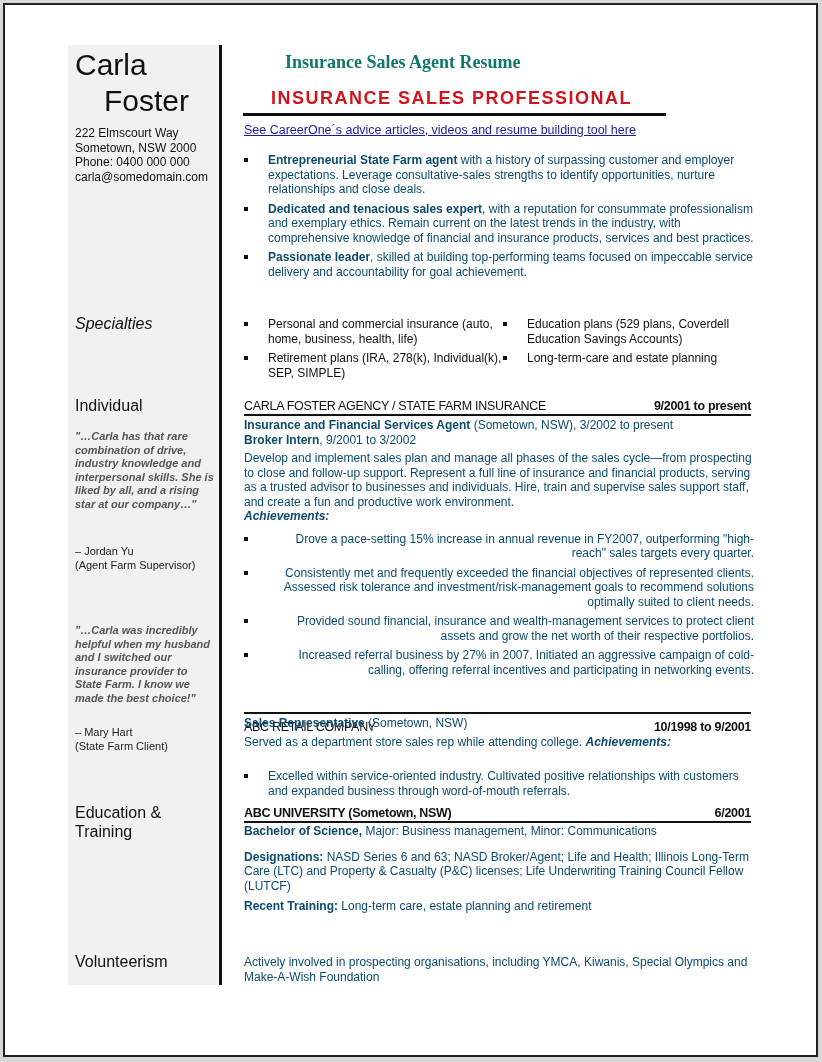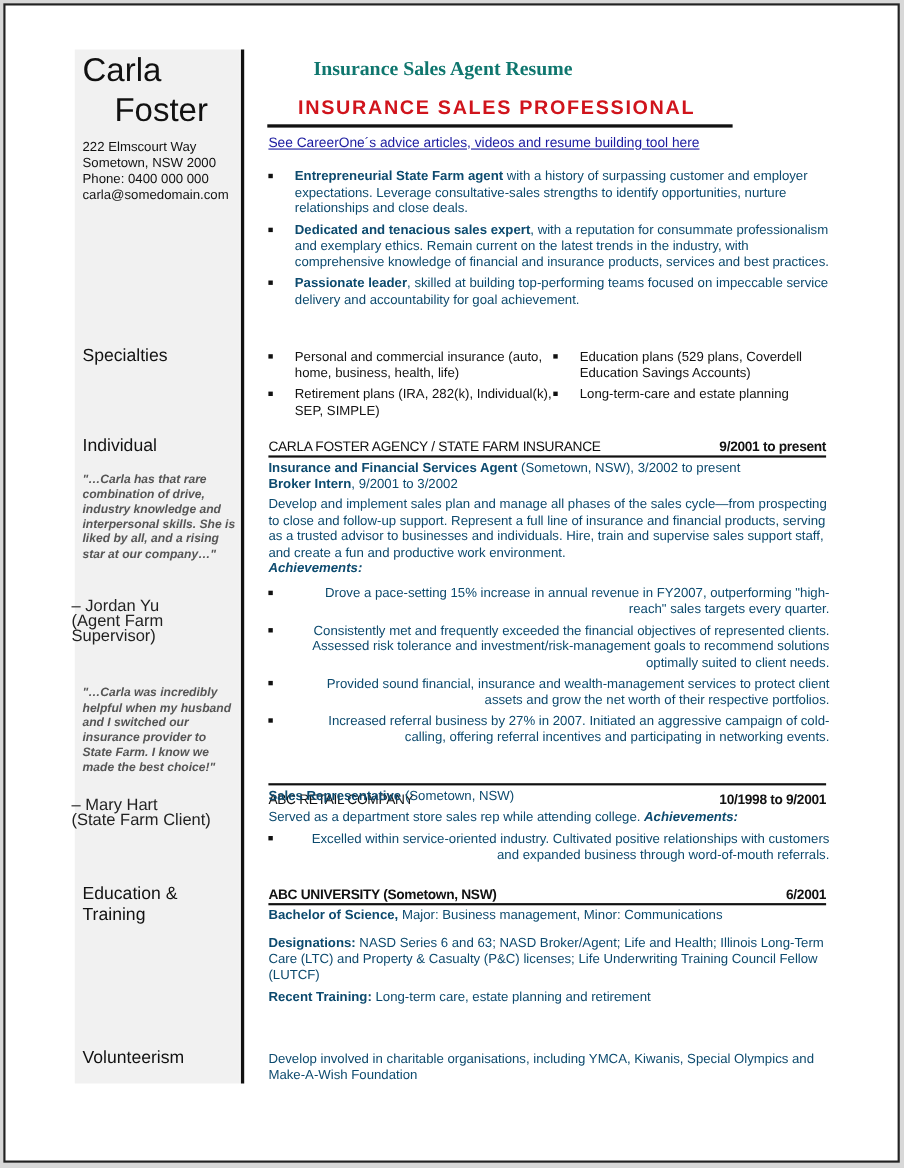--- a/index.html
+++ b/index.html
@@ -15,21 +15,21 @@
     }
     .vrule {
       position: absolute; left: 219px; top: 45px; width: 3px; height: 940px; background: #111;
     }
     .abs { position: absolute; }
     .name1 { left: 75px; top: 48px; font-size: 30px; line-height: 34px; }
     .name2 { left: 104px; top: 84px; font-size: 30px; line-height: 34px; }
     .contact { left: 75px; top: 126px; font-size: 12px; line-height: 14.5px; width: 140px; word-break: break-all; color: #111; }
     .sechead { left: 75px; font-size: 16px; line-height: 19px; color: #111; }
     .quote { left: 75px; width: 140px; font-size: 11px; line-height: 13.5px; font-style: italic; font-weight: bold; color: #555; }
-    .attr { left: 65px; width: 145px; font-size: 15px; line-height: 14px; color: #222; }
+    .attr { left: 75px; width: 145px; font-size: 11px; line-height: 14px; color: #222; }
 
     .doc-title { left: 285px; top: 52px; font-family: "Liberation Serif", serif; font-weight: bold; font-size: 18px; color: #0f766e; }
     .headline { left: 243px; top: 88px; font-size: 18px; font-weight: bold; letter-spacing: 1.5px; color: #d0141c; margin-left: 28px; }
     .headline-rule { left: 243px; top: 113px; width: 423px; height: 3px; background: #111; }
     .link { left: 244px; top: 123px; font-size: 12.5px; color: #1a1aa0; text-decoration: underline; cursor: pointer; }
 
     .main { left: 244px; width: 510px; font-size: 12px; line-height: 14.5px; color: #0c4a6e; }
     ul.bul { list-style: none; }
     ul.bul li { position: relative; padding-left: 24px; margin-bottom: 5px; }
     ul.bul li .dot { position: absolute; left: 0; top: 5px; width: 4px; height: 4px; background: #111; }
@@ -54,21 +54,21 @@
 
 <div class="abs name1">Carla</div>
 <div class="abs name2">Foster</div>
 <div class="abs contact">
   <div>222 Elmscourt Way</div>
   <div>Sometown, NSW 2000</div>
   <div>Phone: 0400 000 000</div>
   <div>carla@somedomain.com</div>
 </div>
 
-<div class="abs sechead" style="top:314px;">Specialties</div>
+<div class="abs sechead" style="top:314px;font-style:italic;">Specialties</div>
 <div class="abs sechead" style="top:396px;">Individual</div>
 <div class="abs sechead" style="top:803px; width:130px;">Education &amp; Training</div>
 <div class="abs sechead" style="top:952px;">Volunteerism</div>
 
 <div class="abs quote" style="top:430px;">"…Carla has that rare combination of drive, industry knowledge and interpersonal skills. She is liked by all, and a rising star at our company…"</div>
 <div class="abs attr" style="top:544px;">
   <div>– Jordan Yu</div>
   <div>(Agent Farm Supervisor)</div>
 </div>
 <div class="abs quote" style="top:624px;">"…Carla was incredibly helpful when my husband and I switched our insurance provider to State Farm. I know we made the best choice!"</div>
@@ -86,21 +86,21 @@
   <ul class="bul">
     <li><span class="dot"></span><b>Entrepreneurial State Farm agent</b><span> with a history of surpassing customer and employer expectations. Leverage consultative-sales strengths to identify opportunities, nurture relationships and close deals.</span></li>
     <li><span class="dot"></span><b>Dedicated and tenacious sales expert</b><span>, with a reputation for consummate professionalism and exemplary ethics. Remain current on the latest trends in the industry, with comprehensive knowledge of financial and insurance products, services and best practices.</span></li>
     <li><span class="dot"></span><b>Passionate leader</b><span>, skilled at building top-performing teams focused on impeccable service delivery and accountability for goal achievement.</span></li>
   </ul>
 </div>
 
 <div class="abs spec-grid">
   <div class="item"><span class="dot"></span><span>Personal and commercial insurance (auto, home, business, health, life)</span></div>
   <div class="item"><span class="dot"></span><span>Education plans (529 plans, Coverdell Education Savings Accounts)</span></div>
-  <div class="item"><span class="dot"></span><span>Retirement plans (IRA, 282(k), Individual(k), SEP, SIMPLE)</span></div>
+  <div class="item"><span class="dot"></span><span>Retirement plans (IRA, 278(k), Individual(k), SEP, SIMPLE)</span></div>
   <div class="item"><span class="dot"></span><span>Long-term-care and estate planning</span></div>
 </div>
 
 <div class="abs job-head" style="top:399px;">
   <span class="company">CARLA FOSTER AGENCY / STATE FARM INSURANCE</span>
   <span>9/2001 to present</span>
 </div>
 <div class="abs job-rule" style="top:414px;"></div>
 <div class="abs main" style="top:418px;">
   <div><b>Insurance and Financial Services Agent</b><span> (Sometown, NSW), 3/2002 to present</span></div>
@@ -116,29 +116,29 @@
 </div>
 
 <div class="abs job-head" style="top:720px;">
   <span class="company">ABC RETAIL COMPANY</span>
   <span>10/1998 to 9/2001</span>
 </div>
 <div class="abs job-rule" style="top:712px;"></div>
 <div class="abs main" style="top:716px;">
   <div><b>Sales Representative</b><span> (Sometown, NSW)</span></div>
   <div style="margin-top:4px;"><span>Served as a department store sales rep while attending college. </span><span class="ach">Achievements:</span></div>
-  <ul class="bul" style="margin-top:6px;text-align:right;">
+  <ul class="bul" style="margin-top:20px;">
     <li><span class="dot"></span><span>Excelled within service-oriented industry. Cultivated positive relationships with customers and expanded business through word-of-mouth referrals.</span></li>
   </ul>
 </div>
 
 <div class="abs job-head" style="top:806px;">
   <span class="company bold">ABC UNIVERSITY (Sometown, NSW)</span>
   <span>6/2001</span>
 </div>
 <div class="abs job-rule" style="top:821px;"></div>
 <div class="abs main" style="top:824px;">
   <div><b>Bachelor of Science,</b><span> Major: Business management, Minor: Communications</span></div>
   <div style="margin-top:11px;"><b>Designations:</b><span> NASD Series 6 and 63; NASD Broker/Agent; Life and Health; Illinois Long-Term Care (LTC) and Property &amp; Casualty (P&amp;C) licenses; Life Underwriting Training Council Fellow (LUTCF)</span></div>
   <div style="margin-top:6px;"><b>Recent Training:</b><span> Long-term care, estate planning and retirement</span></div>
 </div>
 
-<div class="abs main" style="top:955px;">Develop involved in charitable organisations, including YMCA, Kiwanis, Special Olympics and Make-A-Wish Foundation</div>
+<div class="abs main" style="top:955px;">Actively involved in prospecting organisations, including YMCA, Kiwanis, Special Olympics and Make-A-Wish Foundation</div>
 
 </body></html>

